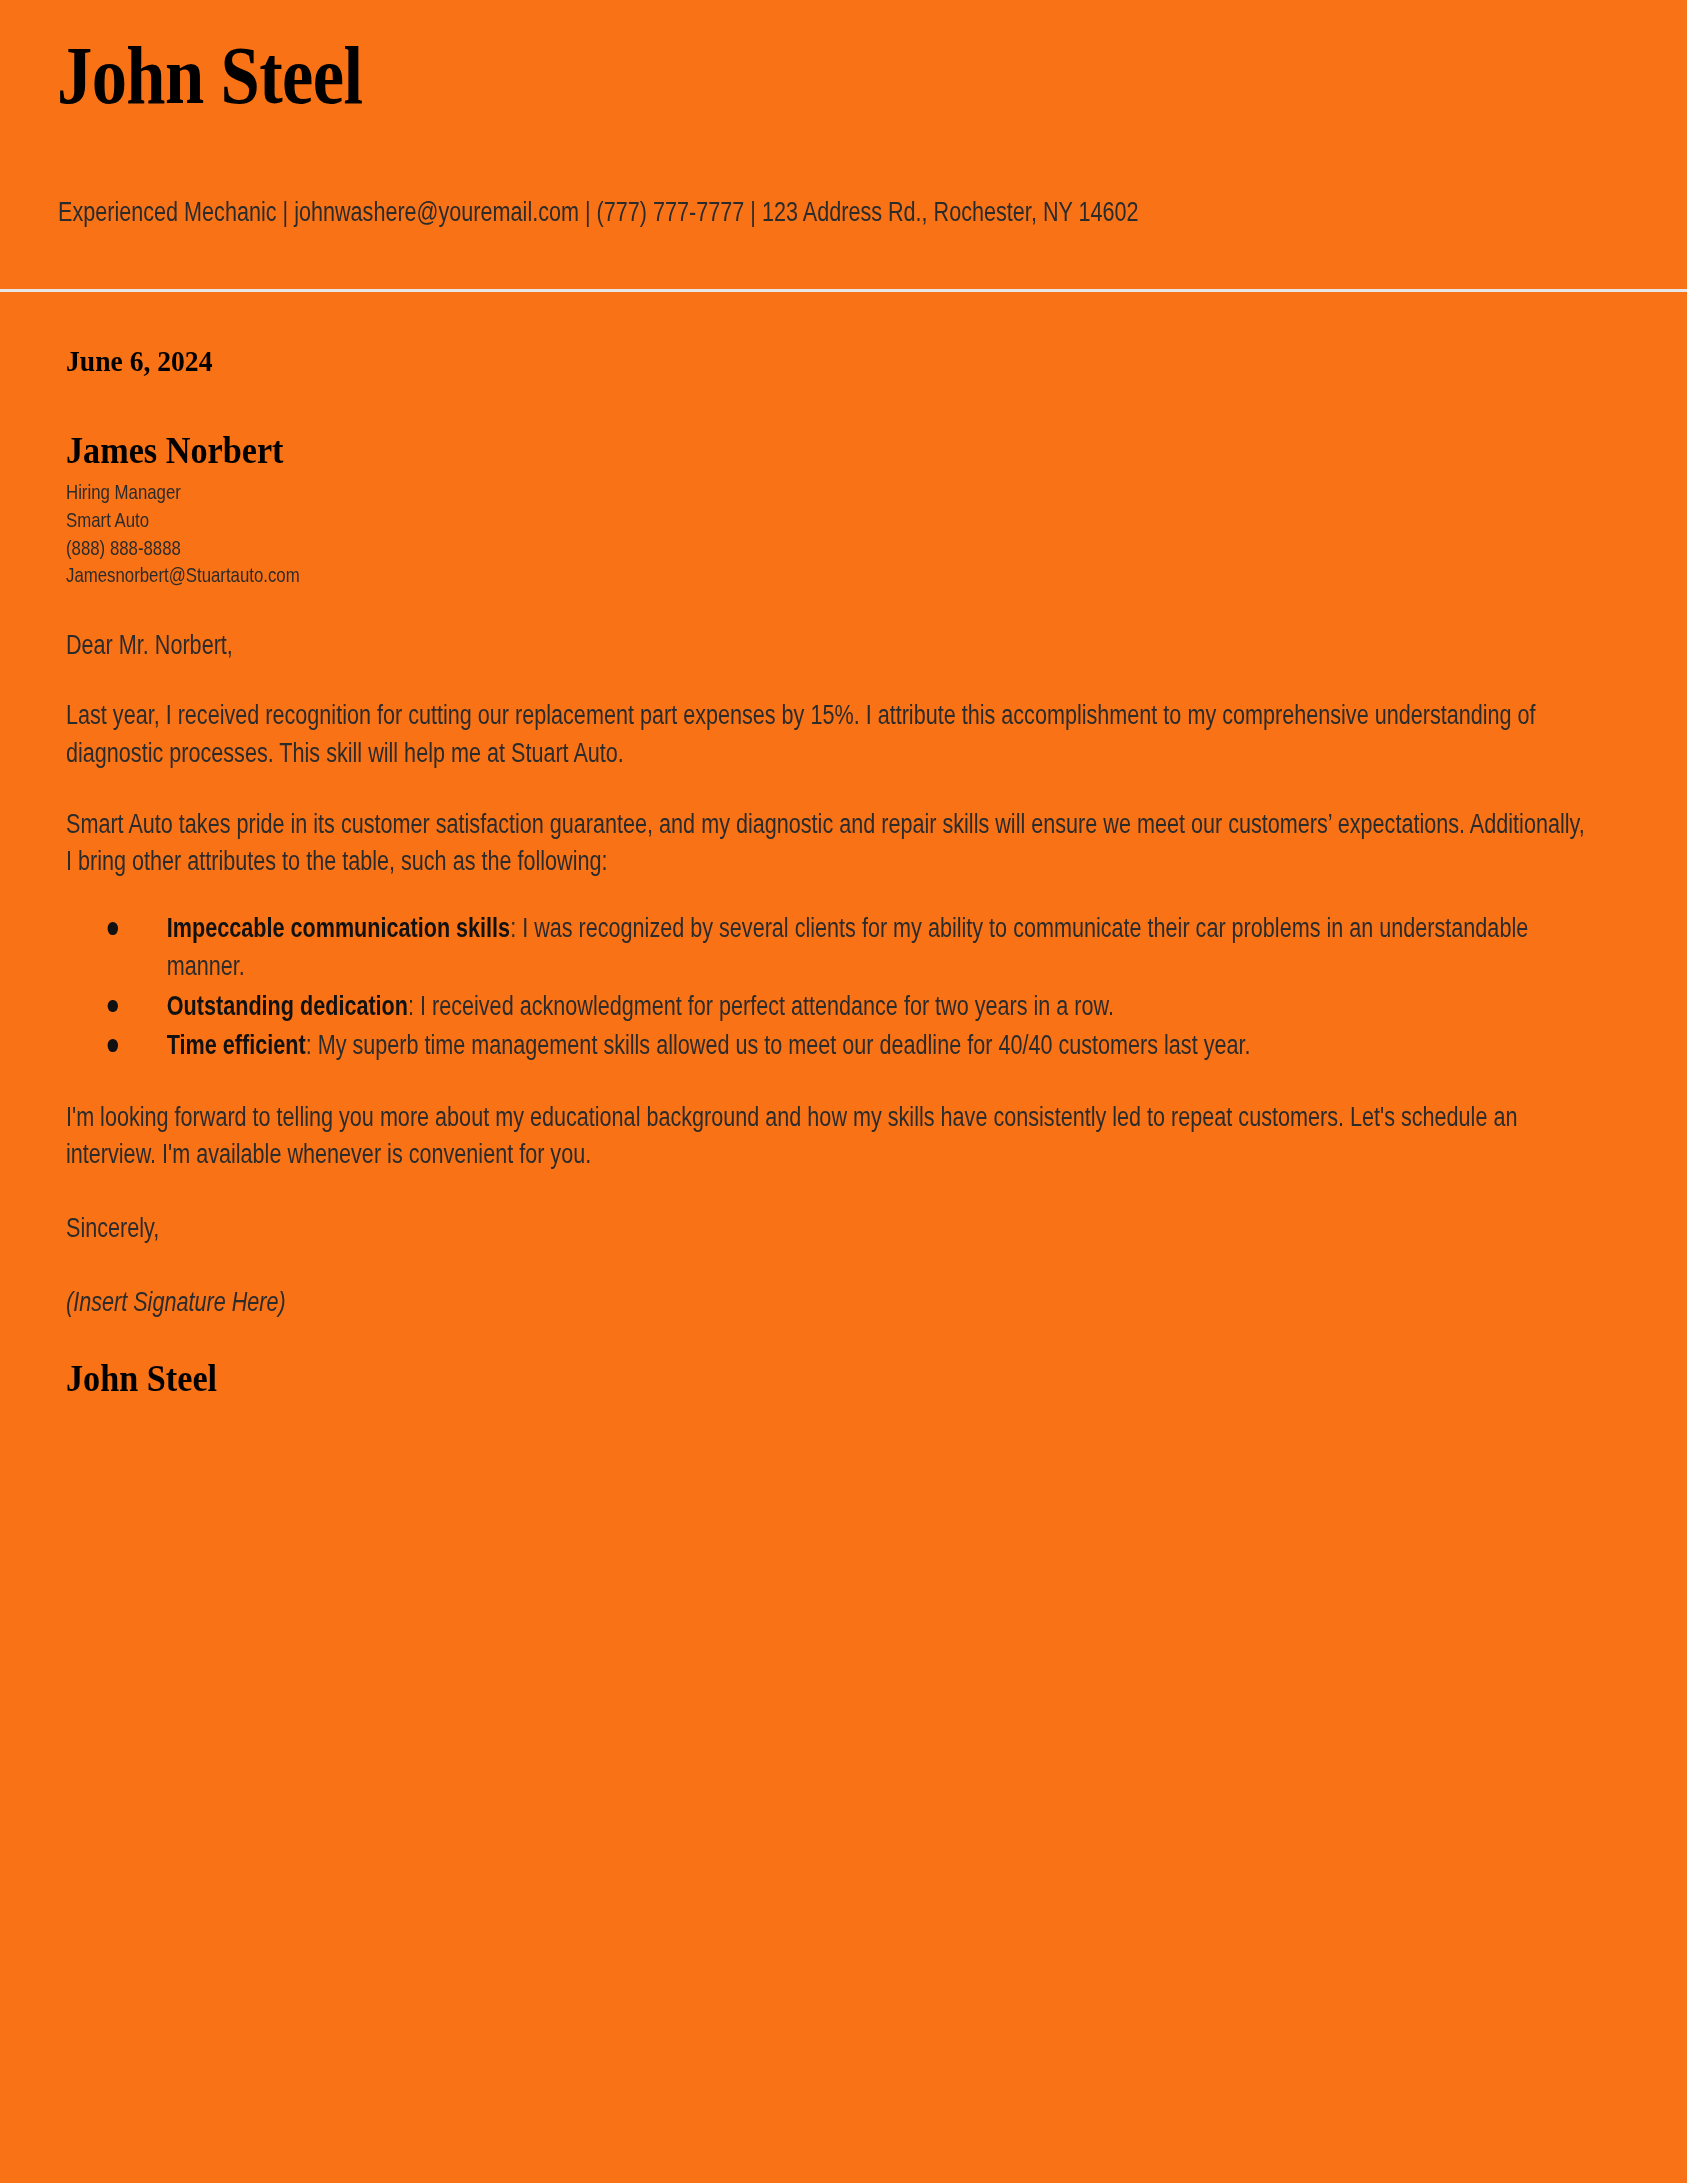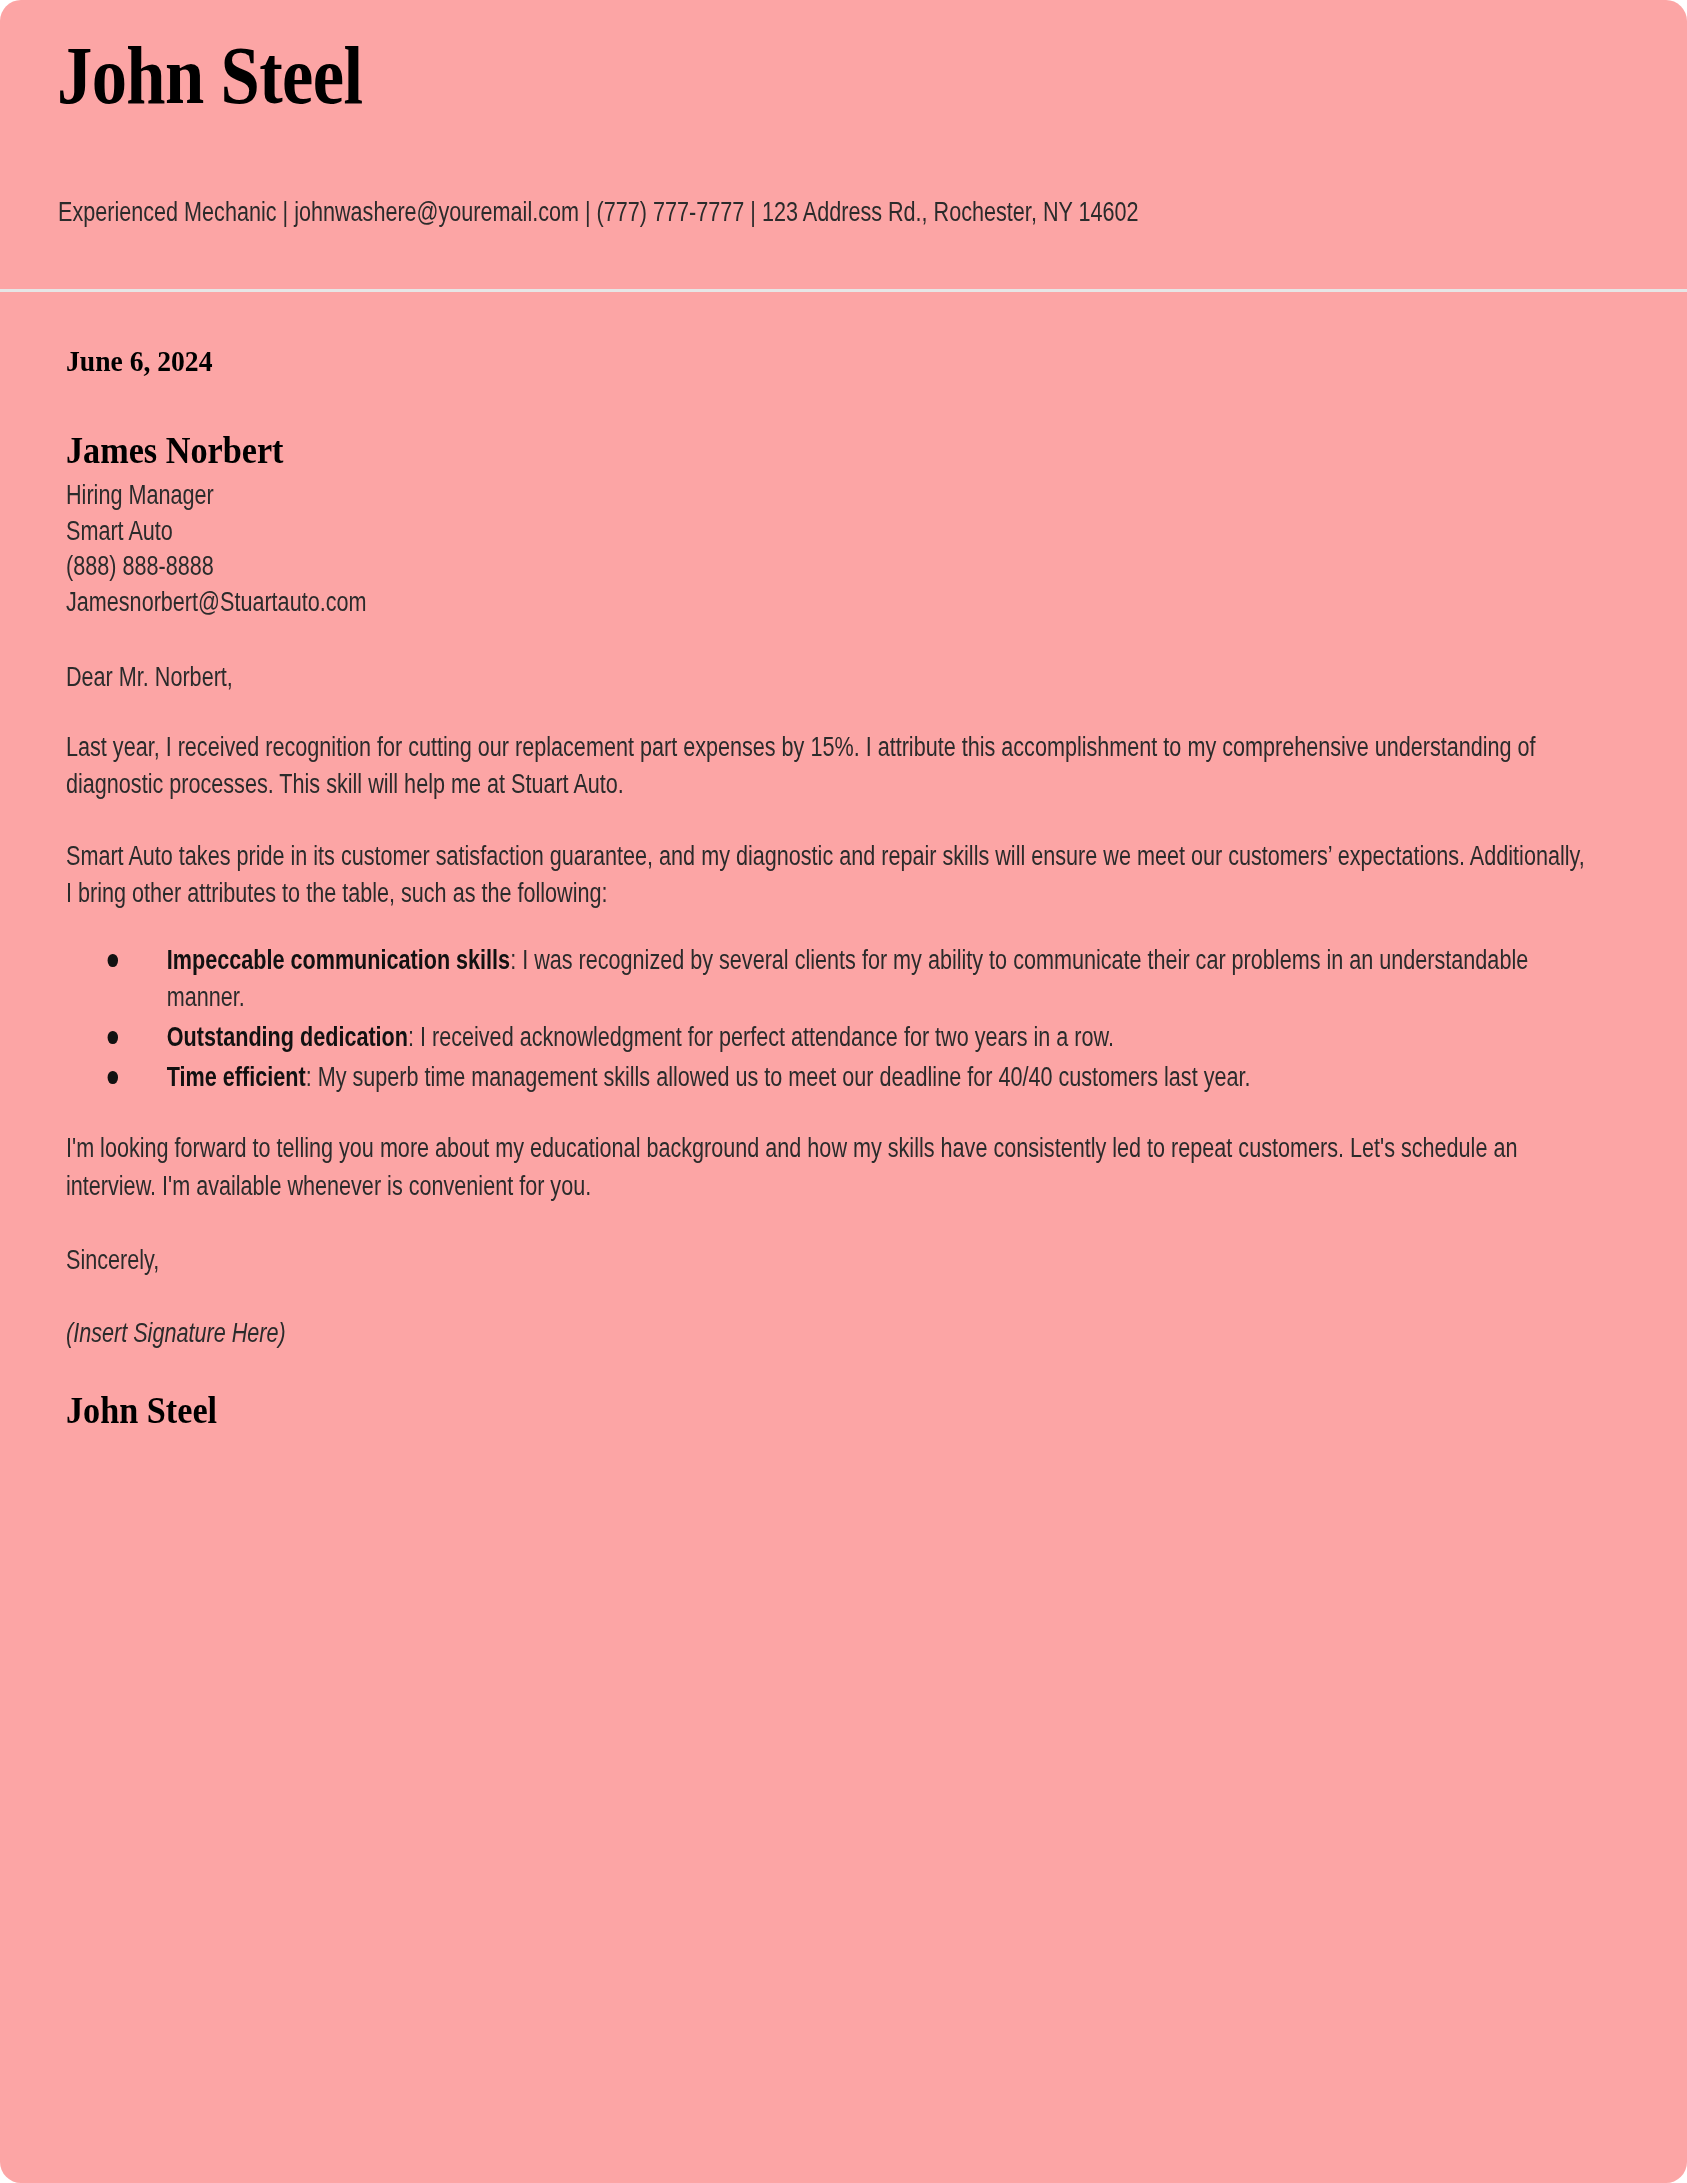--- a/index.html
+++ b/index.html
@@ -13,22 +13,21 @@
     position: relative;
     overflow: hidden;
     font-family: "Liberation Sans", sans-serif;
     color: #1a1a1a;
     -webkit-font-smoothing: antialiased;
   }
 
   .page {
     position: absolute;
     inset: 0;
-    background: #fca5a5;
-    border-radius: 21px;
+    background: #f97316;
   }
 
   
   .header {
     position: absolute;
     left: 0;
     top: 0;
     width: 1687px;
   }
   .header-name {
@@ -94,21 +93,21 @@
     font-size: 38px;
     line-height: 1.12;
     transform: scaleX(0.90);
     transform-origin: left center;
     white-space: nowrap;
     margin: 0 0 6.6px 0;
   }
 
   .recipient-block {
     font-family: "Liberation Sans", sans-serif;
-    font-size: 27px;
+    font-size: 21px;
     line-height: 1.32;
     color: #2b2b2b;
     margin: 0 0 0 0;
   }
   .recipient-line {
     white-space: nowrap;
     transform: scaleX(0.80);
     transform-origin: left center;
   }
 

